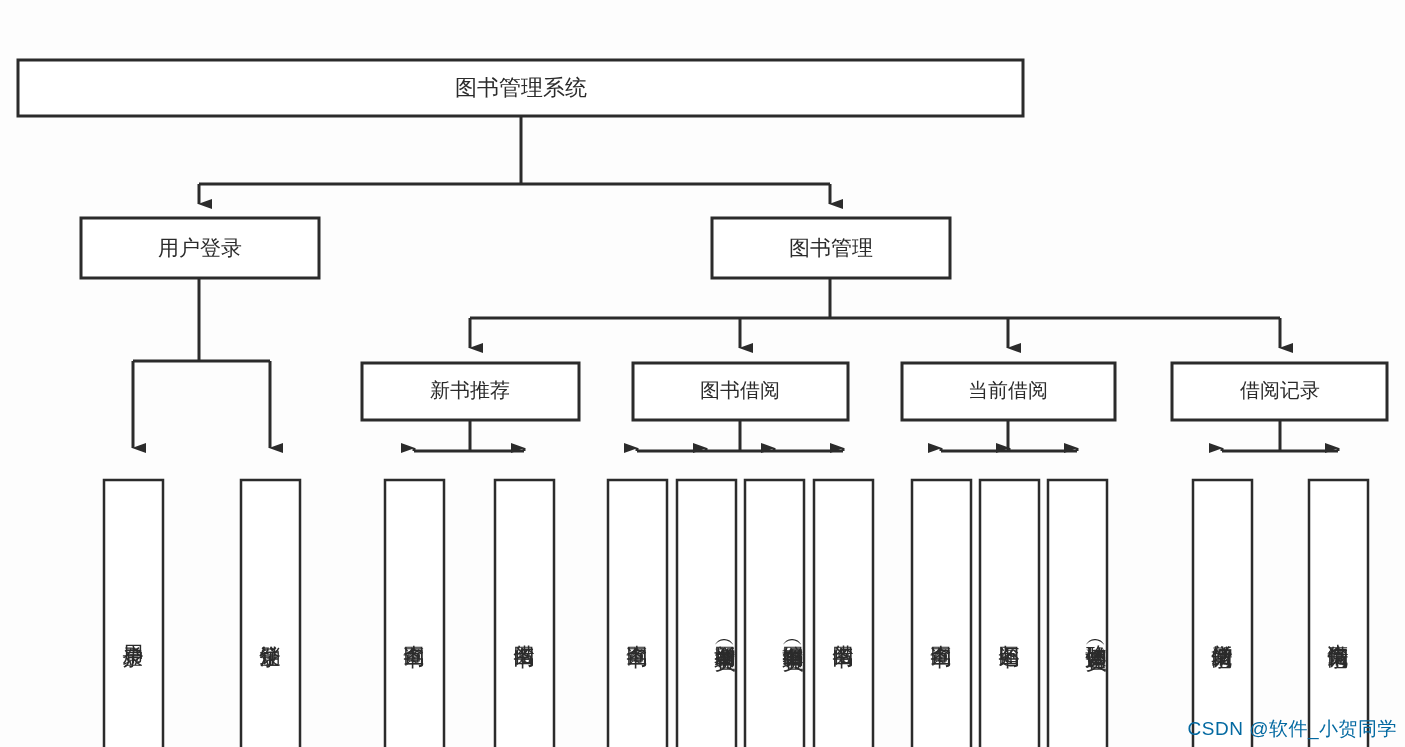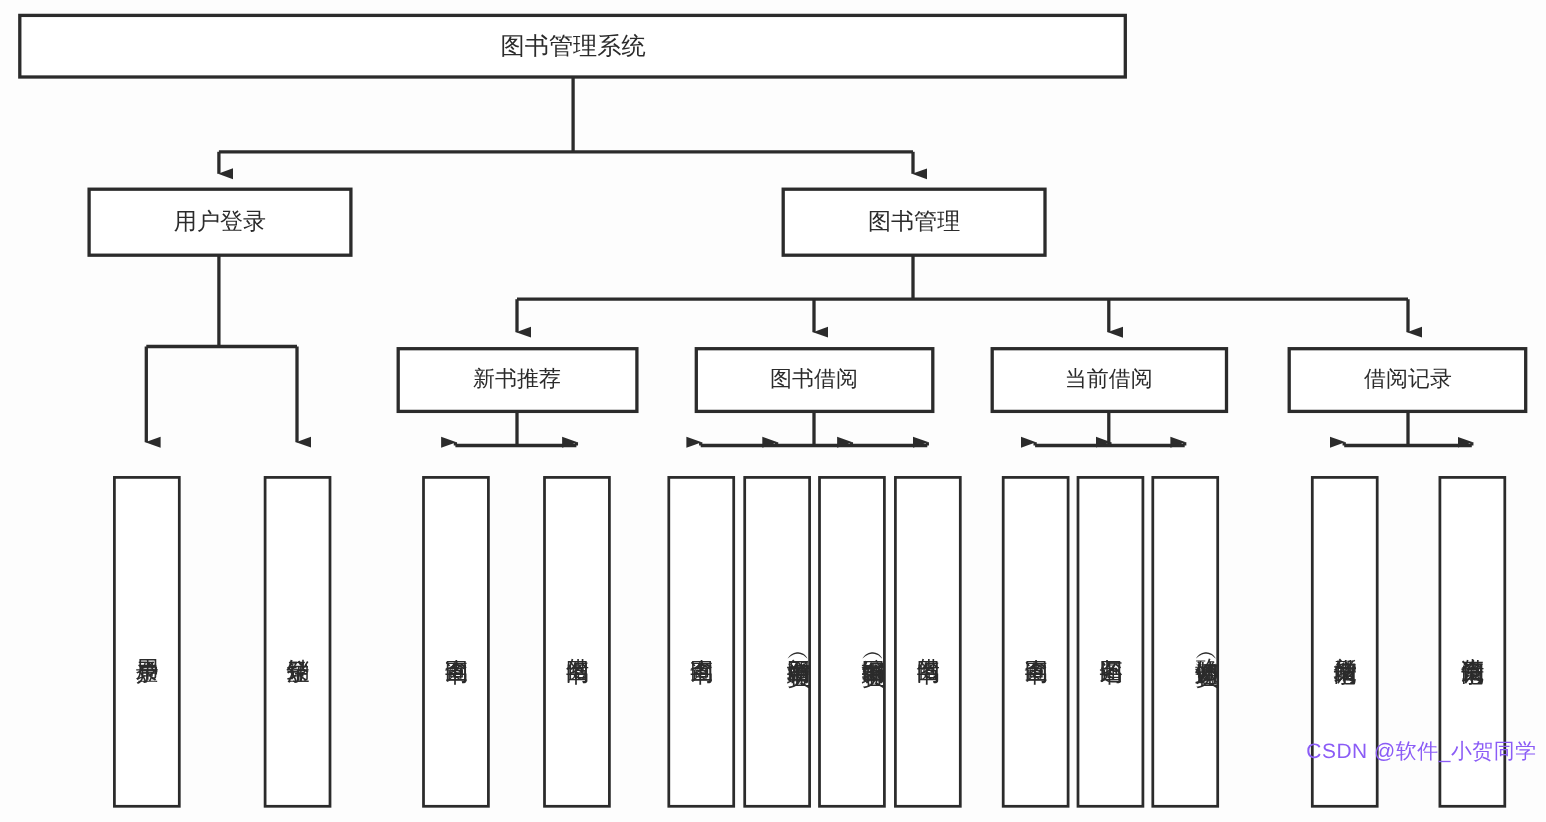--- a/index.html
+++ b/index.html
@@ -1,21 +1,21 @@
 <!DOCTYPE html>
 <html><head>
 <meta charset="utf-8">
 <style>
   html,body{margin:0;padding:0;background:#ffffff;}
   body{
     width:1405px;height:747px;overflow:hidden;
     font-family:"Liberation Sans","DejaVu Sans",sans-serif;
     background:#fdfdfd;
   }
-  #diagram-root{position:relative;width:1405px;height:700px;}
+  #diagram-root{position:relative;width:1405px;height:700px;margin-top:46px;}
   svg#diagram-svg{position:absolute;left:0;top:0;width:1405px;height:747px;}
   .node-box{
     fill:#ffffff;stroke:#2b2b2b;stroke-width:3;
   }
   .node-box.thin{stroke-width:2.5;}
   .connector{
     fill:none;stroke:#2b2b2b;stroke-width:3;stroke-linecap:butt;stroke-linejoin:miter;
   }
   .node-label{
     font-family:"Liberation Sans","DejaVu Sans",sans-serif;
@@ -42,21 +42,21 @@
     justify-content:center;
     white-space:nowrap;
     pointer-events:none;
   }
   .vlabel.mid{align-items:center;}
   .watermark{
     position:absolute;
     right:8px;bottom:4px;
     font-family:"Liberation Sans","DejaVu Sans",sans-serif;
     font-size:19px;
-    color:#8b5cf6;
+    color:#0369a1;
     letter-spacing:0.5px;
     white-space:nowrap;
   }
 </style>
 </head>
 <body>
 
 <div id="diagram-root">
 
   <svg id="diagram-svg" viewBox="0 0 1405 747">

